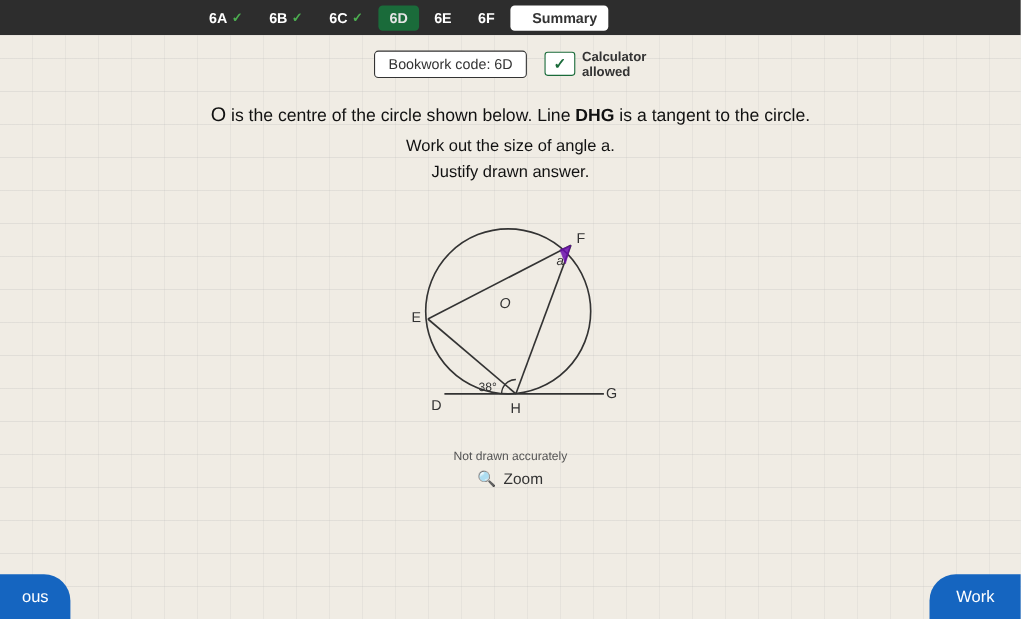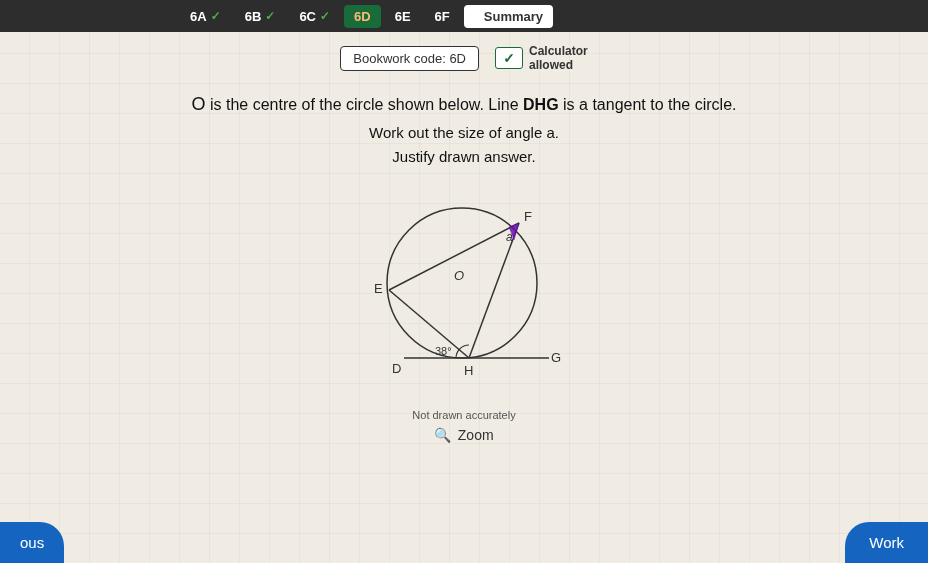--- a/index.html
+++ b/index.html
@@ -31,21 +31,21 @@
       border-radius: 4px;
       cursor: pointer;
       font-weight: bold;
     }
     .nav-item .check {
       color: #4caf50;
       font-size: 12px;
     }
     .nav-item.active {
       background: #1a6b3a;
-      color: #fdba74;
+      color: #e5e5e5;
       text-align: right;
     }
     .nav-item.summary {
       background: #fff;
       color: #333;
       font-weight: bold;
       padding-left: 20px;
     }
 
     

